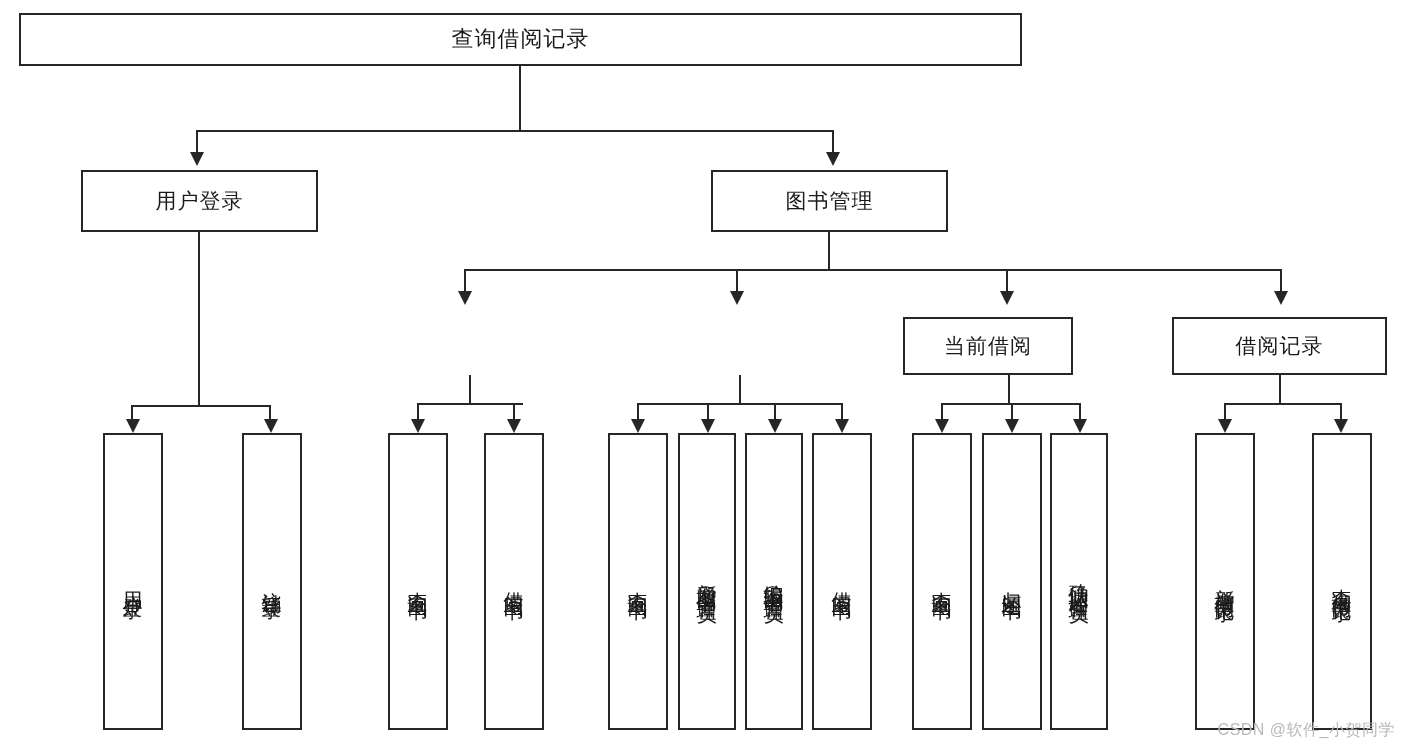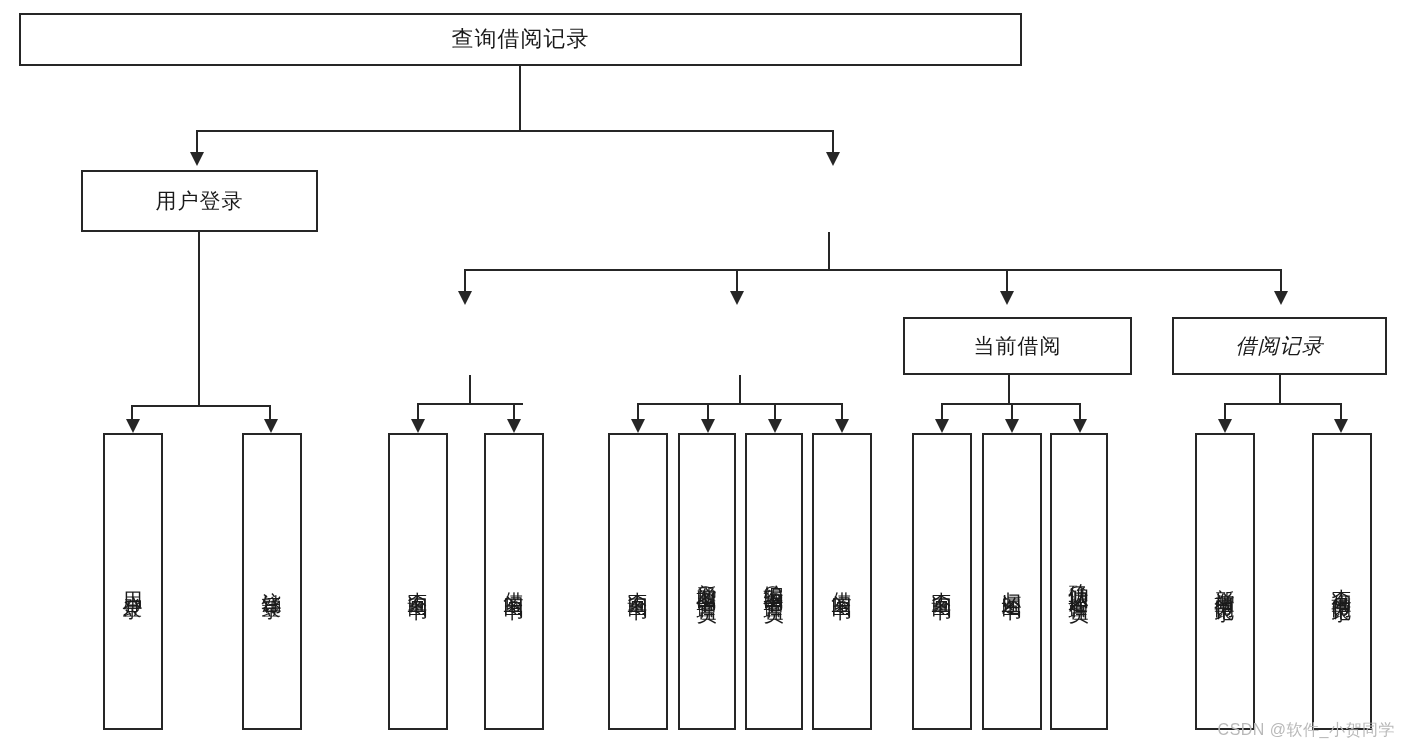--- a/index.html
+++ b/index.html
@@ -77,41 +77,42 @@
   <div class="edge v" style="left:519px; top:66px; width:2px; height:65px;"></div>
 
   <div class="edge h" style="left:196px; top:130px; width:638px; height:2px;"></div>
 
   <div class="edge v" style="left:196px; top:130px; width:2px; height:28px;"></div>
   <div class="arrow" style="left:190px; top:152px;"></div>
   <div class="edge v" style="left:832px; top:130px; width:2px; height:28px;"></div>
   <div class="arrow" style="left:826px; top:152px;"></div>
 
   <div class="node horiz" style="left:81px; top:170px; width:237px; height:62px;">用户登录</div>
+  <div class="node horiz" style="left:711px; top:170px; width:237px; height:62px;">图书管理</div>
 
   <div class="edge v" style="left:198px; top:232px; width:2px; height:175px;"></div>
   <div class="edge h" style="left:131px; top:405px; width:138px; height:2px;"></div>
   <div class="edge v" style="left:131px; top:405px; width:2px; height:16px;"></div>
   <div class="arrow" style="left:126px; top:419px;"></div>
   <div class="edge v" style="left:269px; top:405px; width:2px; height:16px;"></div>
   <div class="arrow" style="left:264px; top:419px;"></div>
 
   <div class="edge v" style="left:828px; top:232px; width:2px; height:39px;"></div>
   <div class="edge h" style="left:464px; top:269px; width:818px; height:2px;"></div>
   <div class="edge v" style="left:464px; top:269px; width:2px; height:27px;"></div>
   <div class="arrow" style="left:458px; top:291px;"></div>
   <div class="edge v" style="left:736px; top:269px; width:2px; height:27px;"></div>
   <div class="arrow" style="left:730px; top:291px;"></div>
   <div class="edge v" style="left:1006px; top:269px; width:2px; height:27px;"></div>
   <div class="arrow" style="left:1000px; top:291px;"></div>
   <div class="edge v" style="left:1280px; top:269px; width:2px; height:27px;"></div>
   <div class="arrow" style="left:1274px; top:291px;"></div>
 
-  <div class="node horiz" style="left:903px; top:317px; width:229px; height:58px;">当前借阅</div>
-  <div class="node horiz" style="left:1172px; top:317px; width:215px; height:58px;font-style:italic;">借阅记录</div>
+  <div class="node horiz" style="left:903px; top:317px; width:170px; height:58px;">当前借阅</div>
+  <div class="node horiz" style="left:1172px; top:317px; width:215px; height:58px;">借阅记录</div>
 
   <div class="edge v" style="left:469px; top:375px; width:2px; height:30px;"></div>
   <div class="edge h" style="left:417px; top:403px; width:106px; height:2px;"></div>
   <div class="edge v" style="left:417px; top:403px; width:2px; height:18px;"></div>
   <div class="arrow" style="left:411px; top:419px;"></div>
   <div class="edge v" style="left:513px; top:403px; width:2px; height:18px;"></div>
   <div class="arrow" style="left:507px; top:419px;"></div>
 
   <div class="edge v" style="left:739px; top:375px; width:2px; height:30px;"></div>
   <div class="edge h" style="left:637px; top:403px; width:206px; height:2px;"></div>

